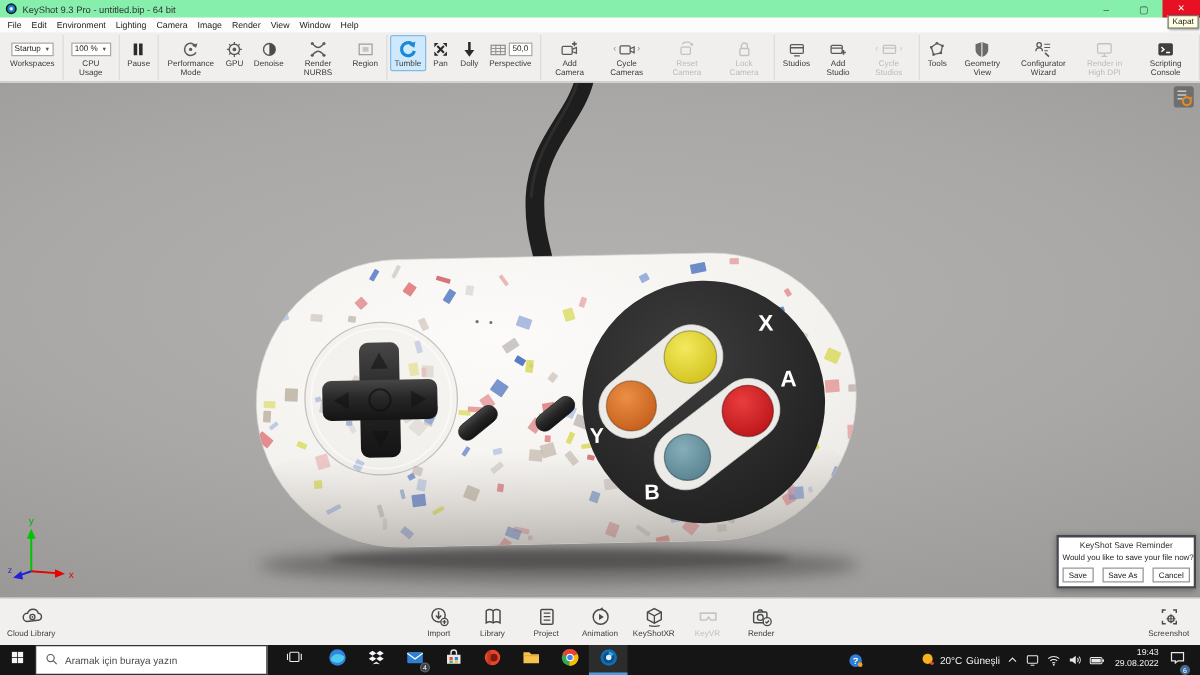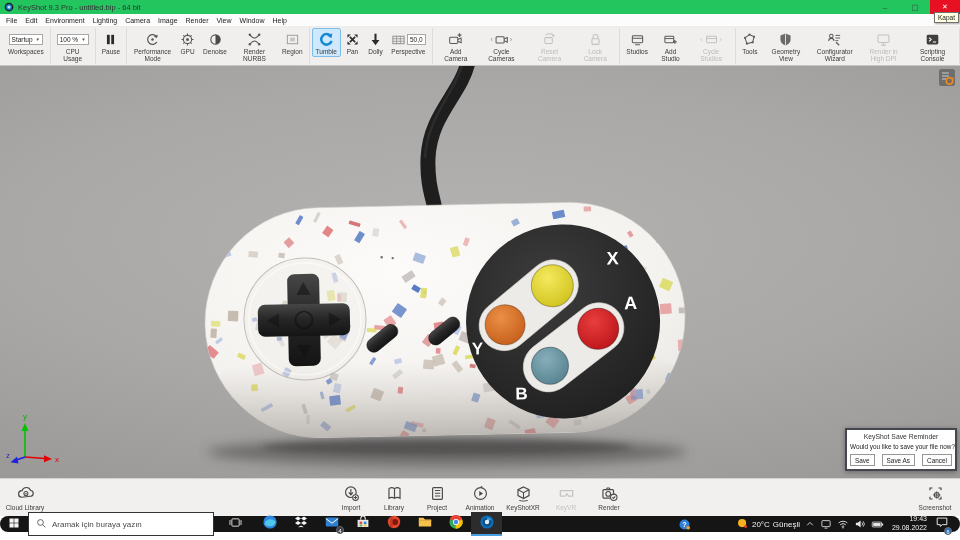--- a/index.html
+++ b/index.html
@@ -1,20 +1,20 @@
 <!DOCTYPE html>
 <html><head>
 <meta charset="utf-8">
 <style>
   * { margin:0; padding:0; box-sizing:border-box; }
   body { width:960px; height:540px; overflow:hidden; font-family:"Liberation Sans",sans-serif; }
   .screen { position:relative; width:960px; height:540px; background:#fff; overflow:hidden; }
 
   
-  .titlebar { height:14px; background:#22c55e; display:flex; align-items:center; font-size:7.5px; color:#333; position:relative; z-index:40; }
+  .titlebar { height:14px; background:#86efac; display:flex; align-items:center; font-size:7.5px; color:#333; position:relative; z-index:40; }
   .titlebar .logo { margin:0 4px 0 4px; display:flex; }
   .win-ctrl { margin-left:auto; display:flex; height:14px; }
   .win-btn { width:30px; height:14px; display:flex; align-items:center; justify-content:center; color:#444; font-size:8px; }
   .win-btn.close { background:#e81123; color:#fff; font-size:7px; }
   .tooltip { position:absolute; top:12px; right:1px; background:#ffffe1; border:1px solid #707070; font-size:6.5px; color:#222; padding:1px 3px; box-shadow:1px 1px 2px rgba(0,0,0,.35); z-index:60; }
 
   
   .menubar { height:13px; background:#fcfcfc; border-bottom:1px solid #ececec; display:flex; align-items:center; padding-left:2px; font-size:7px; color:#222; position:relative; z-index:39; }
   .menu-item { padding:1px 4px; }
 
@@ -47,21 +47,21 @@
   
   .ribbon { height:38px; background:#f1f0ef; border-top:1px solid #d2d1d0; display:flex; align-items:center; font-size:6.5px; color:#3c3c3c; }
   .rb-item { display:flex; flex-direction:column; align-items:center; gap:1px; min-width:42px; padding:0 1px; }
   .rb-item .ricon { height:18px; display:flex; align-items:center; justify-content:center; }
   .rb-item.disabled { color:#c2c1bf; }
   .rb-left { padding-left:4px; }
   .rb-center { flex:1; display:flex; justify-content:center; gap:1px; }
   .rb-right { padding-right:4px; }
 
   
-  .taskbar { height:16px; background:#151515; display:flex; align-items:center; color:#eee;border-radius:11px; }
+  .taskbar { height:24px; background:#151515; display:flex; align-items:center; color:#eee; }
   .start-btn { width:28px; height:24px; display:flex; align-items:center; justify-content:center; }
   .search-box { width:186px; height:24px; background:#fff; display:flex; align-items:center; gap:5px; padding:0 7px; font-size:8px; color:#4a4a4a; border:1px solid #333; }
   .taskview { width:26px; height:24px; display:flex; align-items:center; justify-content:center; margin-left:8px; }
   .apps { display:flex; margin-left:6px; }
   .app { width:31px; height:24px; display:flex; align-items:center; justify-content:center; position:relative; }
   .app.active { background:#2c2c2c; box-shadow:inset 0 -2px 0 #4a9fe0; }
   .badge { position:absolute; right:3px; bottom:2px; background:#3a414d; color:#fff; font-size:5.5px; width:8px; height:8px; border-radius:50%; line-height:8px; text-align:center; border:.5px solid #666; }
   .tray { margin-left:auto; display:flex; align-items:center; gap:5px; padding-right:11px; }
   .tray-help { margin-right:40px; display:flex; }
   .weather { display:flex; align-items:center; gap:3px; font-size:8px; color:#f2f2f2; }

